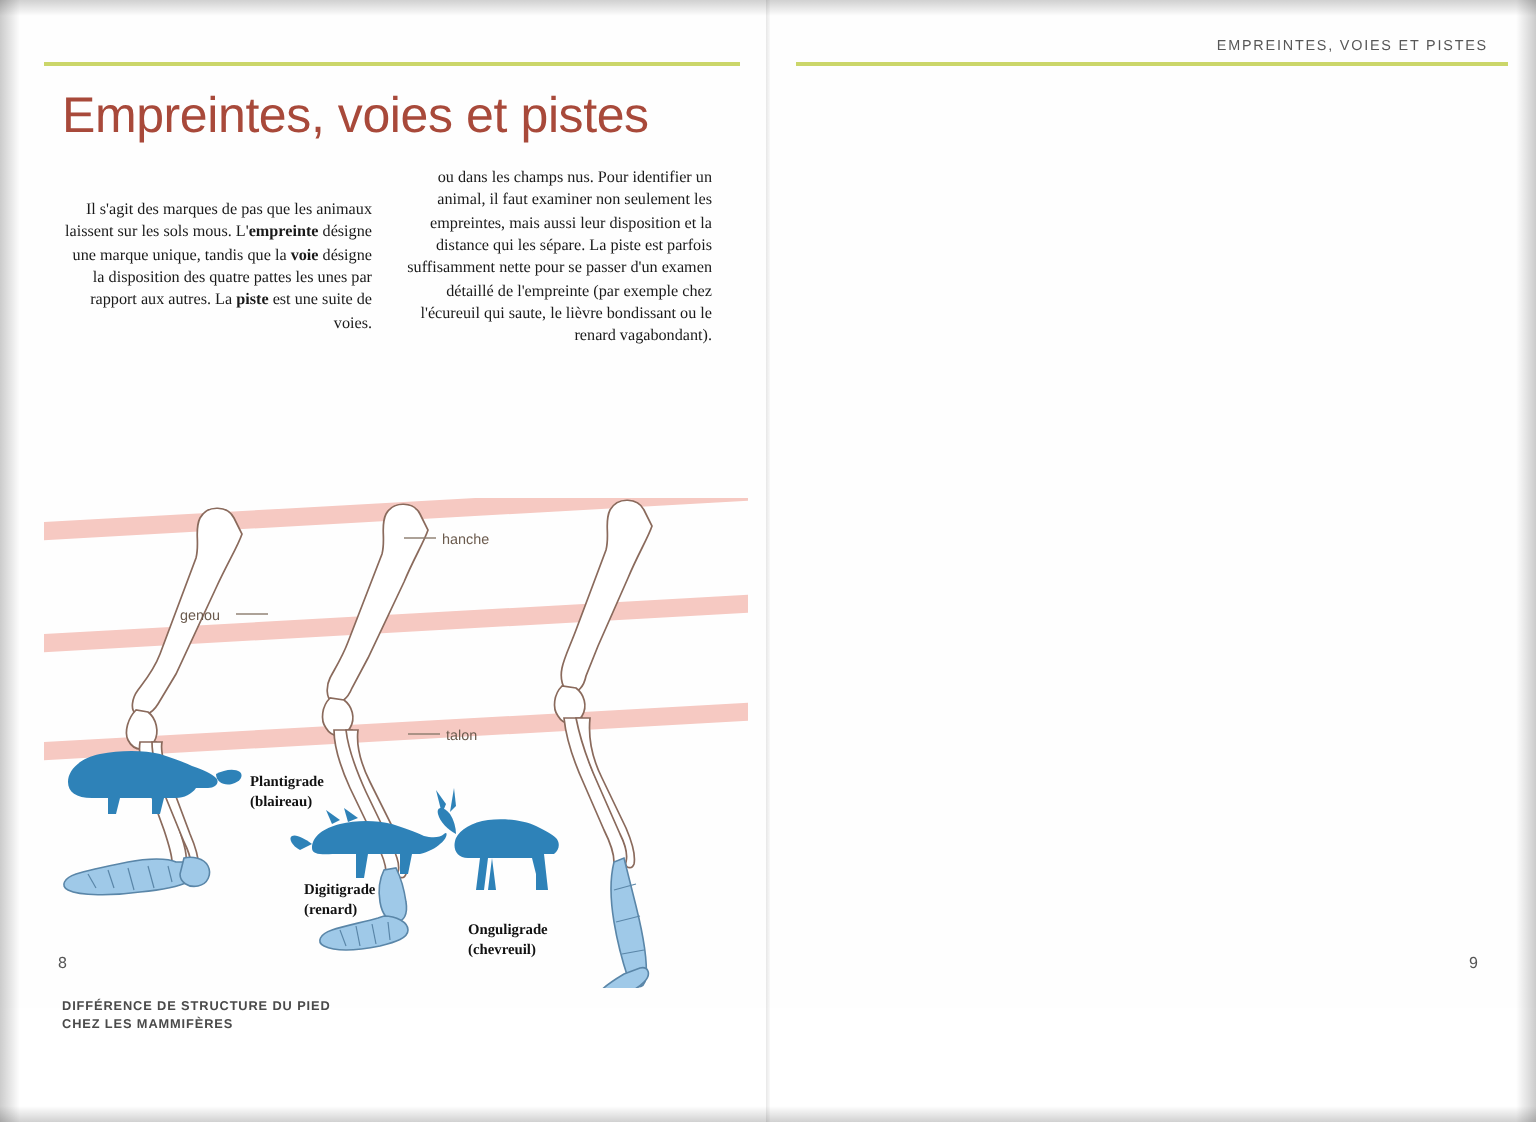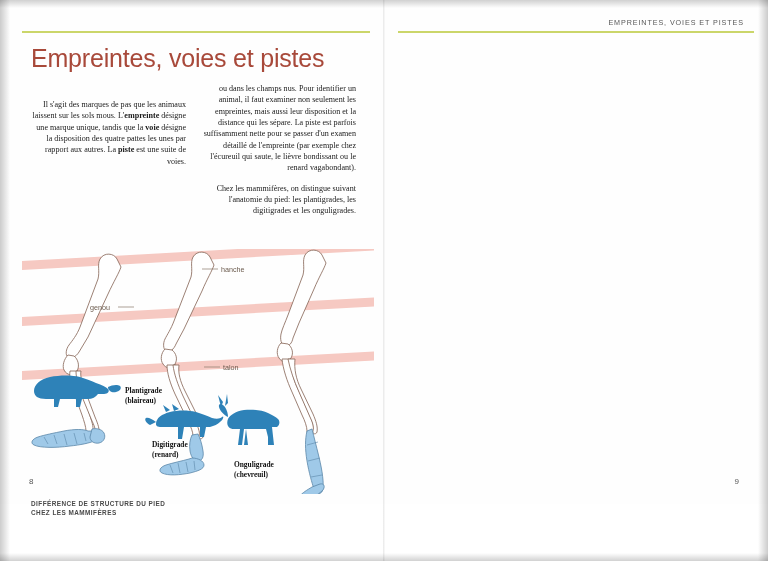--- a/index.html
+++ b/index.html
@@ -118,21 +118,20 @@
     <div class="title">Empreintes, voies et pistes</div>
 
     <div class="col lp-col1">
       <p>
         <span>Il s'agit des marques de pas que les animaux laissent sur les sols mous. L'</span><b>empreinte</b><span> désigne une marque unique, tandis que la </span><b>voie</b><span> désigne la disposition des quatre pattes les unes par rapport aux autres. La </span><b>piste</b><span> est une suite de voies.</span>
       </p>
     </div>
 
     <div class="col lp-col2">
       <p>ou dans les champs nus. Pour identifier un animal, il faut examiner non seulement les empreintes, mais aussi leur disposition et la distance qui les sépare. La piste est parfois suffisamment nette pour se passer d'un examen détaillé de l'empreinte (par exemple chez l'écureuil qui saute, le lièvre bondissant ou le renard vagabondant).</p>
-      <p>Chez les mammifères, on distingue suivant l'anatomie du pied: les plantigrades, les digitigrades et les onguligrades.</p>
     </div>
 
     <div class="figL">
       <svg width="352" height="245" viewBox="0 0 352 245">
 
         <g>
           <rect x="-20" y="2" width="400" height="9" fill="#f6c9c2" transform="rotate(-3.2 180 6)"></rect>
           <rect x="-20" y="58" width="400" height="9" fill="#f6c9c2" transform="rotate(-3.2 180 62)"></rect>
           <rect x="-20" y="112" width="400" height="9" fill="#f6c9c2" transform="rotate(-3.2 180 116)"></rect>
         </g>

